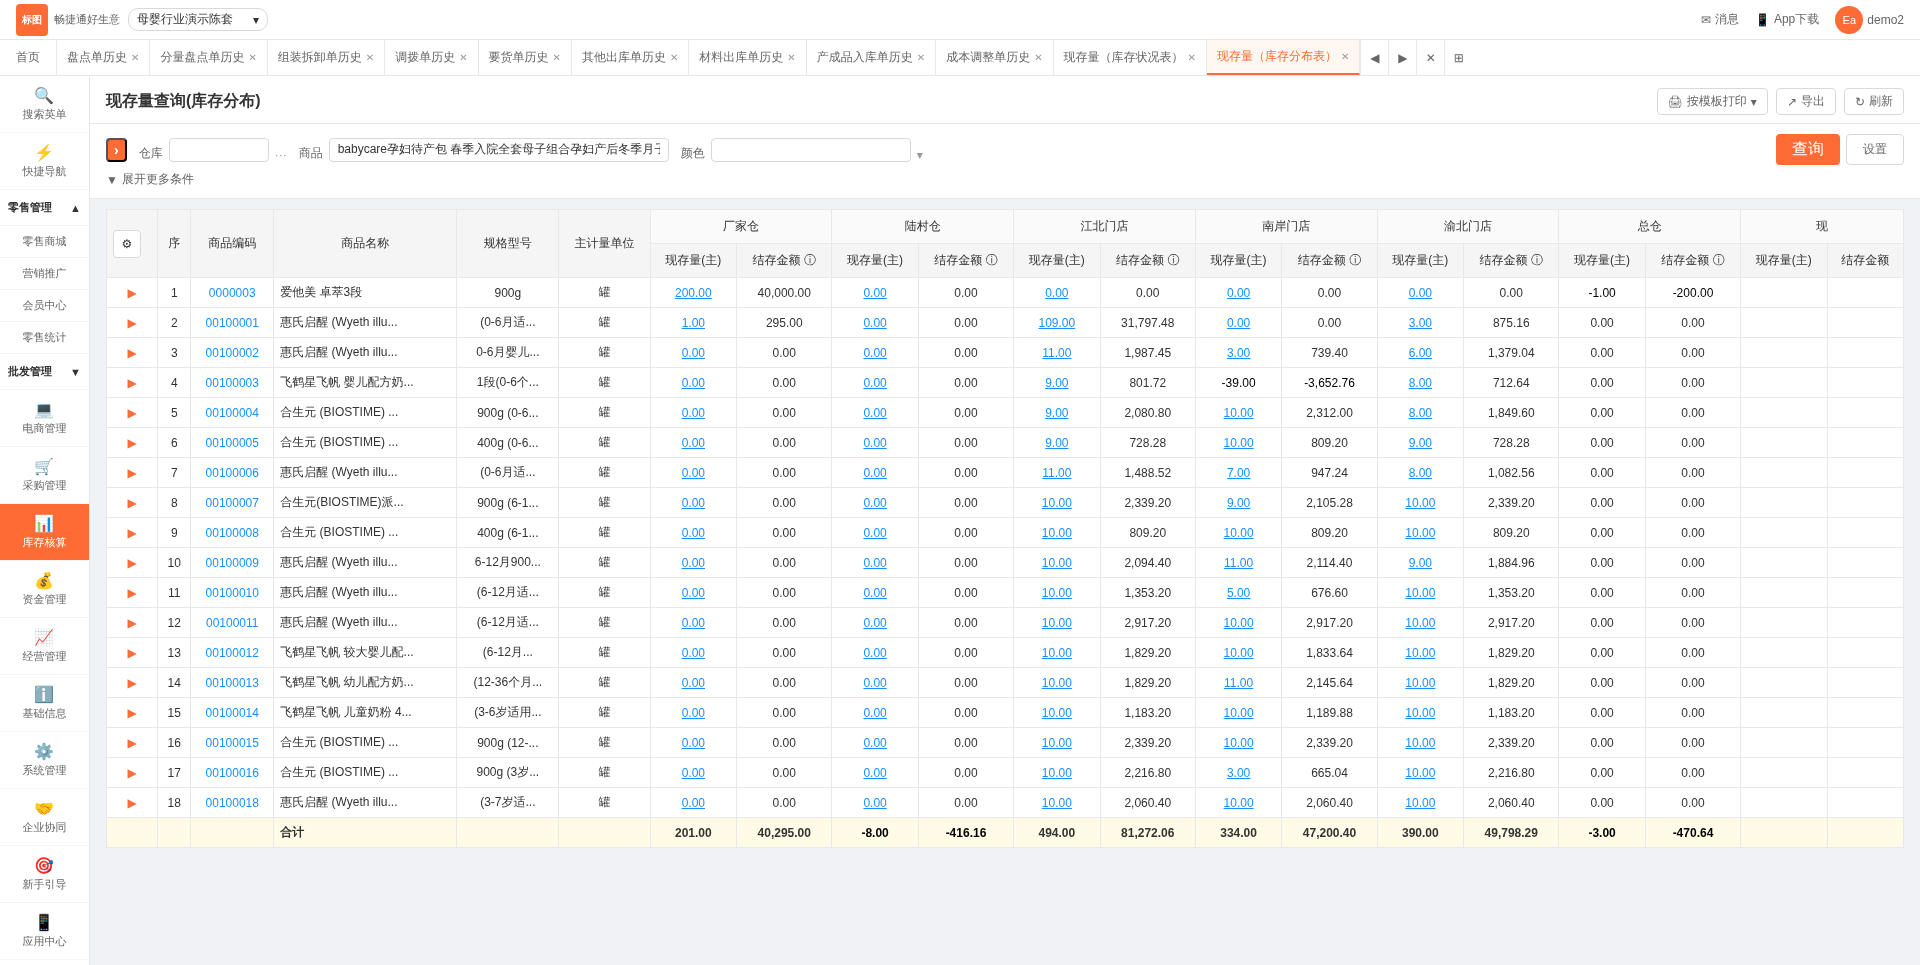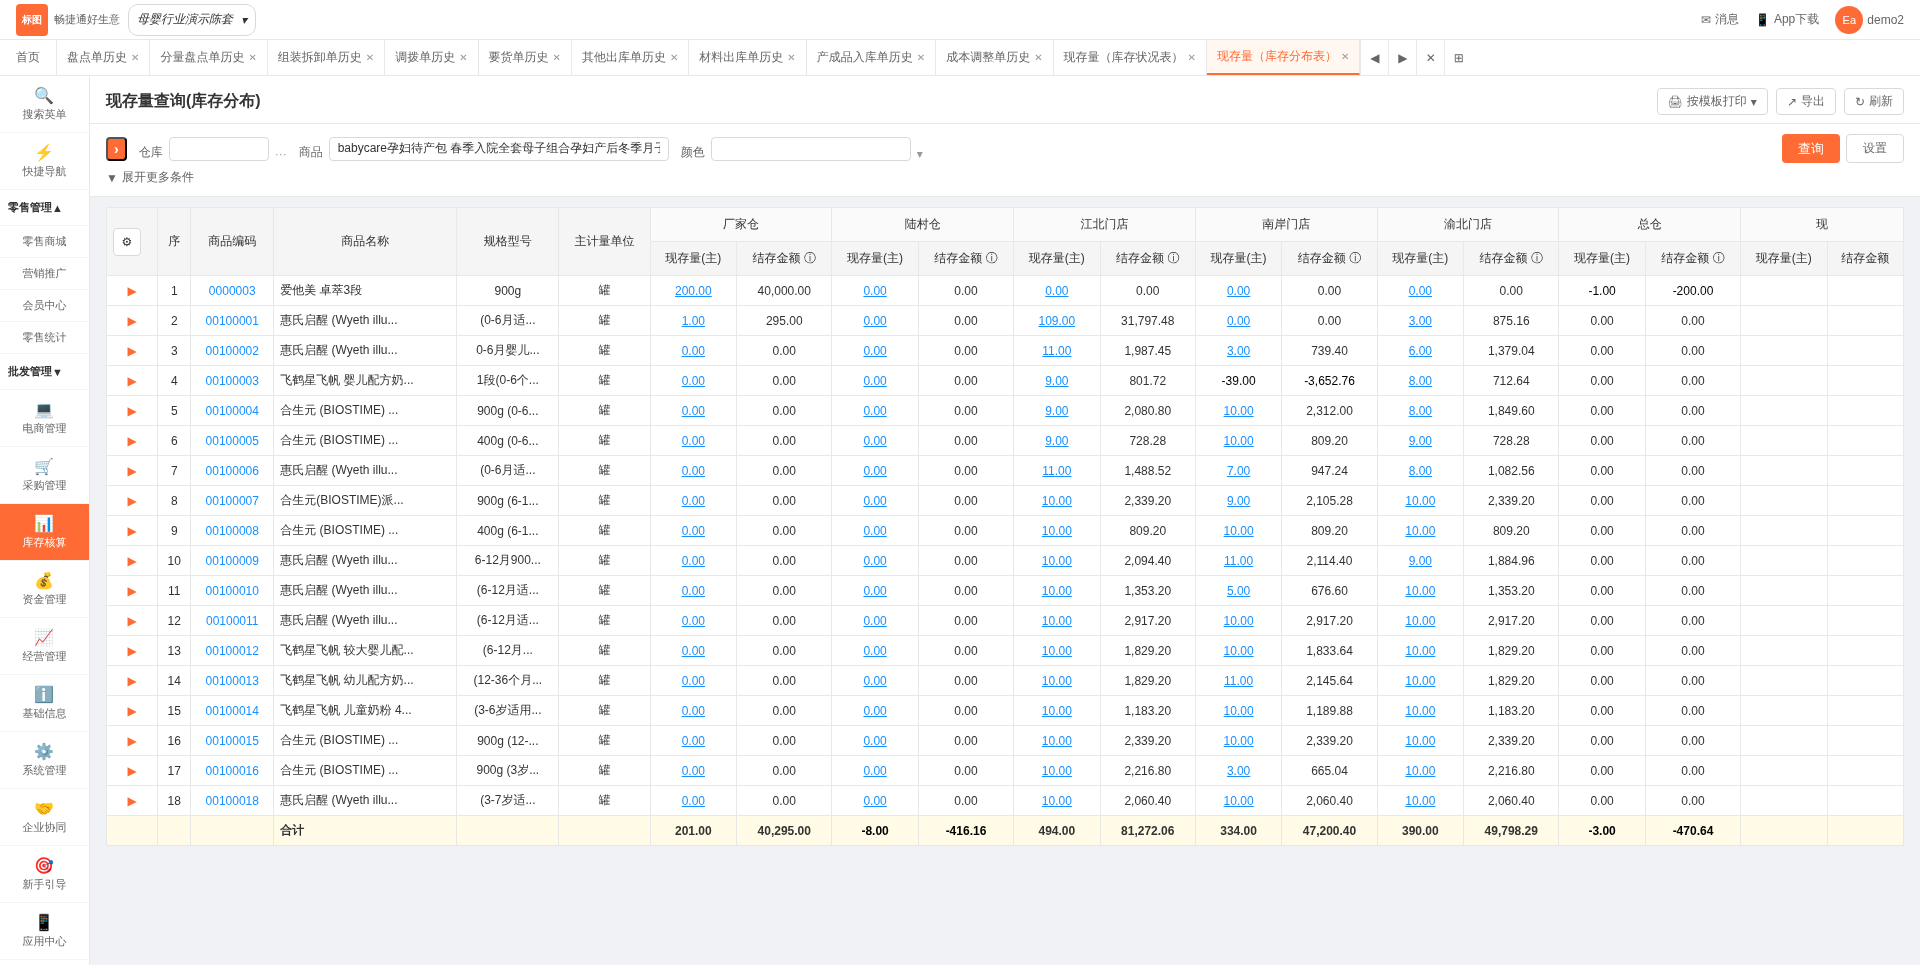--- a/index.html
+++ b/index.html
@@ -1,65 +1,65 @@
 <!DOCTYPE html>
 <html><head>
   <meta charset="utf-8">
   <style>
     * { box-sizing: border-box; margin: 0; padding: 0; }
     body { font-family: 'Microsoft YaHei', Arial, sans-serif; font-size: 12px; background: #f0f2f5; color: #333; overflow: hidden; }
 
     
     .topbar { background: #fff; height: 40px; display: flex; align-items: center; justify-content: space-between; padding: 0 16px; border-bottom: 1px solid #e8e8e8; }
-    .topbar-left { display: flex; gap: 8px; }
+    .topbar-left { display: flex; align-items: center; gap: 8px; }
     .logo-area { display: flex; align-items: center; gap: 6px; }
     .logo-box { width: 32px; height: 32px; background: #ff6b35; border-radius: 4px; display: flex; align-items: center; justify-content: center; color: #fff; font-size: 10px; font-weight: bold; }
     .logo-text { font-size: 11px; color: #666; line-height: 1.2; }
-    .industry-select { display: flex; align-items: center; gap: 8px; border: 1px solid #d9d9d9; border-radius: 10px; padding: 2px 8px; cursor: pointer; font-size: 12px; color: #333; font-style: italic; }
+    .industry-select { display: flex; align-items: center; gap: 20px; border: 1px solid #d9d9d9; border-radius: 10px; padding: 2px 8px; cursor: pointer; font-size: 12px; color: #333; }
     .topbar-right { display: flex; align-items: center; gap: 16px; font-size: 12px; color: #666; }
     .topbar-right-item { display: flex; align-items: center; gap: 4px; cursor: pointer; }
     .avatar { width: 28px; height: 28px; border-radius: 50%; background: #ff6b35; display: flex; align-items: center; justify-content: center; color: #fff; font-size: 11px; }
 
     
     .tabbar { background: #fff; height: 36px; display: flex; align-items: center; border-bottom: 1px solid #e8e8e8; overflow: hidden; }
     .tab-home { padding: 0 16px; height: 100%; display: flex; align-items: center; color: #666; font-size: 12px; border-right: 1px solid #e8e8e8; white-space: nowrap; cursor: pointer; }
     .tab-item { padding: 0 10px; height: 100%; display: flex; align-items: center; color: #666; font-size: 12px; border-right: 1px solid #e8e8e8; white-space: nowrap; cursor: pointer; gap: 4px; }
     .tab-item.active { background: #fff7f0; color: #ff6b35; border-bottom: 2px solid #ff6b35; }
     .tab-close { color: #999; font-size: 10px; cursor: pointer; }
     .tab-nav-btn { width: 28px; height: 100%; display: flex; align-items: center; justify-content: center; cursor: pointer; color: #666; border-left: 1px solid #e8e8e8; flex-shrink: 0; }
 
     
     .layout { display: flex; height: calc(965px - 76px); }
 
     
     .sidebar { width: 90px; background: #fff; border-right: 1px solid #e8e8e8; display: flex; flex-direction: column; overflow-y: auto; flex-shrink: 0; }
     .sidebar-item { padding: 10px 4px; text-align: center; cursor: pointer; font-size: 11px; color: #666; border-bottom: 1px solid #f5f5f5; }
     .sidebar-item.active { background: #ff6b35; color: #fff; }
     .sidebar-item .s-icon { font-size: 16px; margin-bottom: 2px; }
-    .sidebar-item-group { display: flex; align-items: center; justify-content: flex-start; padding: 10px 8px; cursor: pointer; font-size: 11px; color: #333; border-bottom: 1px solid #f5f5f5; font-weight: bold; }
+    .sidebar-item-group { display: flex; align-items: center; justify-content: space-between; padding: 10px 8px; cursor: pointer; font-size: 11px; color: #333; border-bottom: 1px solid #f5f5f5; font-weight: bold; }
 
     
     .main { flex: 1; display: flex; flex-direction: column; overflow: hidden; background: #f0f2f5; }
 
     
     .page-header { background: #fff; padding: 12px 16px 8px; display: flex; align-items: center; justify-content: space-between; border-bottom: 1px solid #e8e8e8; }
     .page-title { font-size: 16px; font-weight: bold; color: #333; }
     .page-actions { display: flex; gap: 8px; align-items: center; }
     .btn-action { display: flex; align-items: center; gap: 4px; padding: 4px 10px; border: 1px solid #d9d9d9; border-radius: 4px; cursor: pointer; font-size: 12px; color: #666; background: #fff; }
 
     
     .filter-area { background: #fff; padding: 10px 16px; border-bottom: 1px solid #e8e8e8; }
     .filter-row { display: flex; align-items: center; gap: 12px; flex-wrap: wrap; }
     .filter-item { display: flex; align-items: flex-end; gap: 6px; }
     .filter-label { font-size: 12px; color: #666; white-space: nowrap; }
     .filter-input { border: 1px solid #d9d9d9; border-radius: 4px; padding: 4px 8px; font-size: 12px; color: #333; min-width: 80px; }
     .filter-input-long { border: 1px solid #d9d9d9; border-radius: 4px; padding: 4px 8px; font-size: 12px; color: #333; width: 340px; }
     .filter-dots { color: #999; cursor: pointer; }
     .expand-btn { display: flex; align-items: center; gap: 4px; color: #666; cursor: pointer; font-size: 12px; margin: 6px auto 0; }
-    .btn-query { background: #ff6b35; color: #fff; border: none; border-radius: 4px; padding: 5px 16px; cursor: pointer; font-size: 13px; }
+    .btn-query { background: #ff6b35; color: #fff; border: none; border-radius: 4px; padding: 5px 16px; cursor: pointer; font-size: 16px; }
     .btn-set { background: #fff; color: #666; border: 1px solid #d9d9d9; border-radius: 4px; padding: 5px 16px; cursor: pointer; font-size: 12px; }
     .color-input { border: 1px solid #d9d9d9; border-radius: 4px; padding: 4px 8px; font-size: 12px; color: #333; width: 200px; }
 
     
     .table-area { flex: 1; overflow: auto; padding: 10px 16px; }
     .data-table { width: 100%; border-collapse: collapse; background: #fff; font-size: 12px; }
     .data-table th { background: #f5f5f5; padding: 8px 6px; text-align: center; border: 1px solid #e8e8e8; color: #333; font-weight: normal; white-space: nowrap; position: sticky; top: 0; z-index: 10; }
     .data-table th.group-header { background: #fafafa; }
     .data-table td { padding: 6px 6px; text-align: center; border: 1px solid #e8e8e8; color: #333; white-space: nowrap; }
     .data-table .num-link { color: #1890ff; text-decoration: underline; cursor: pointer; }

